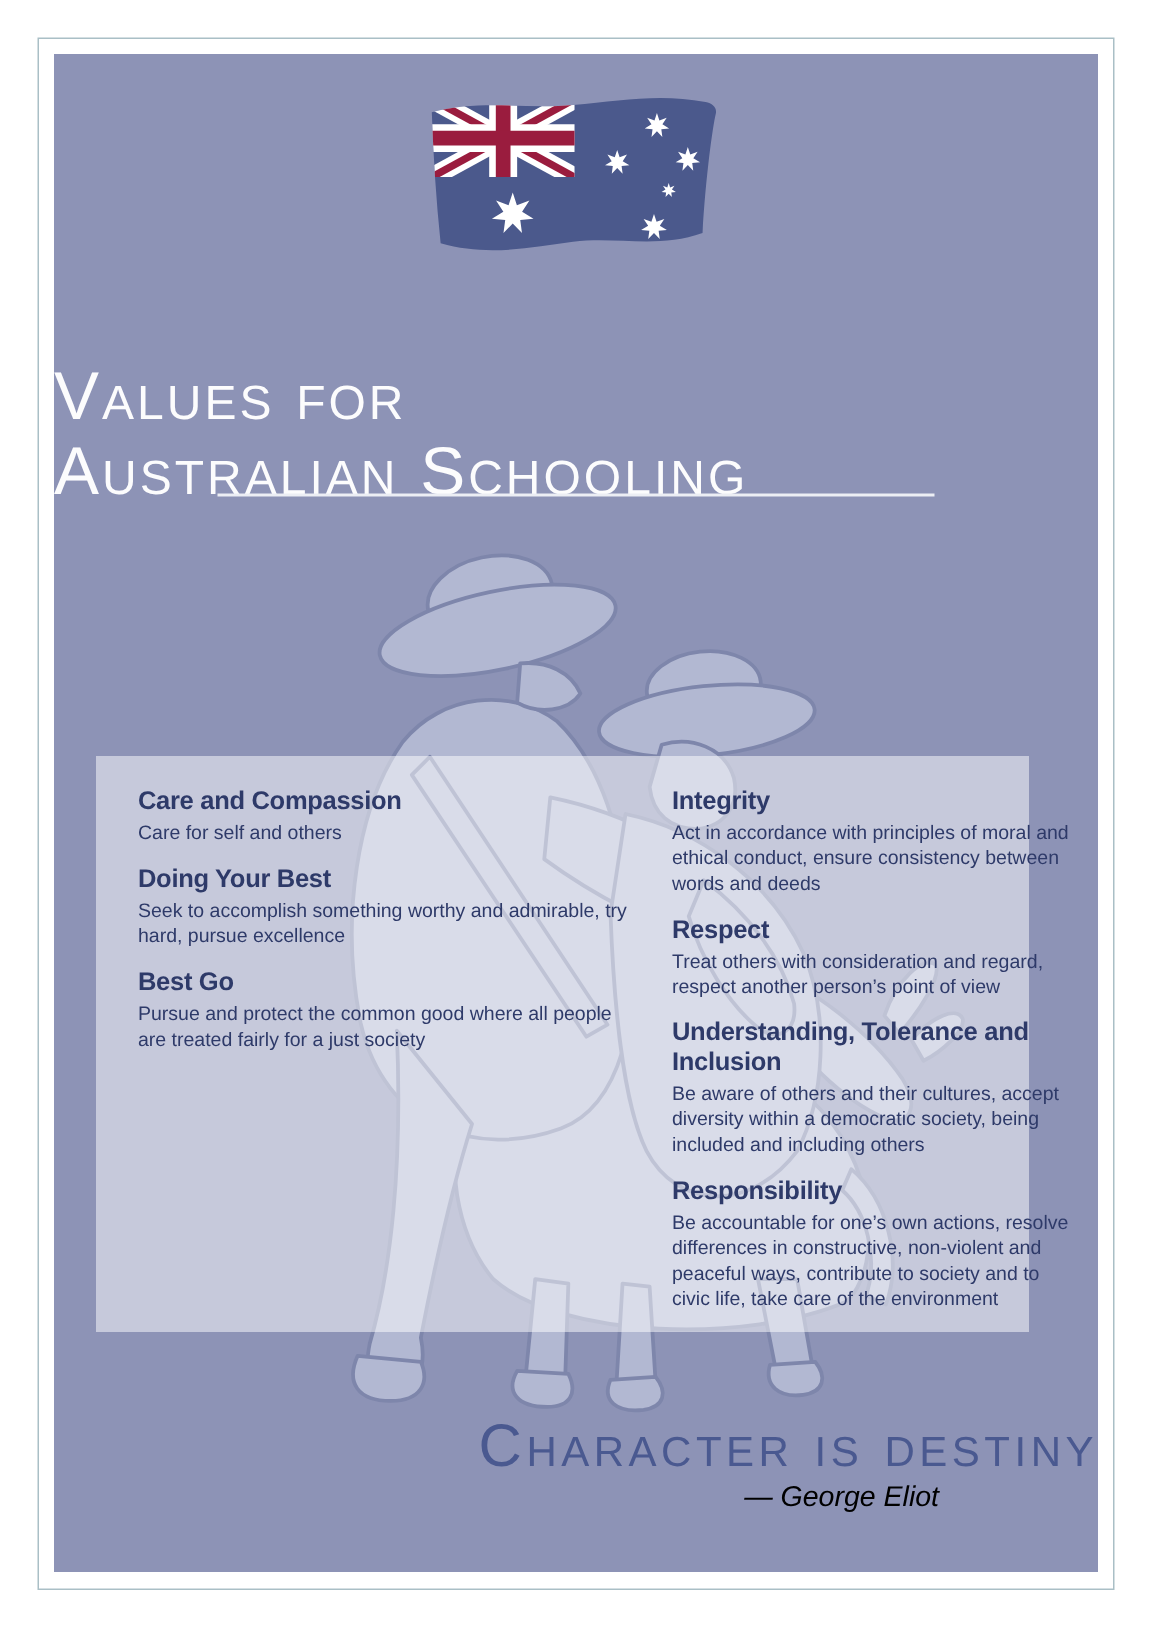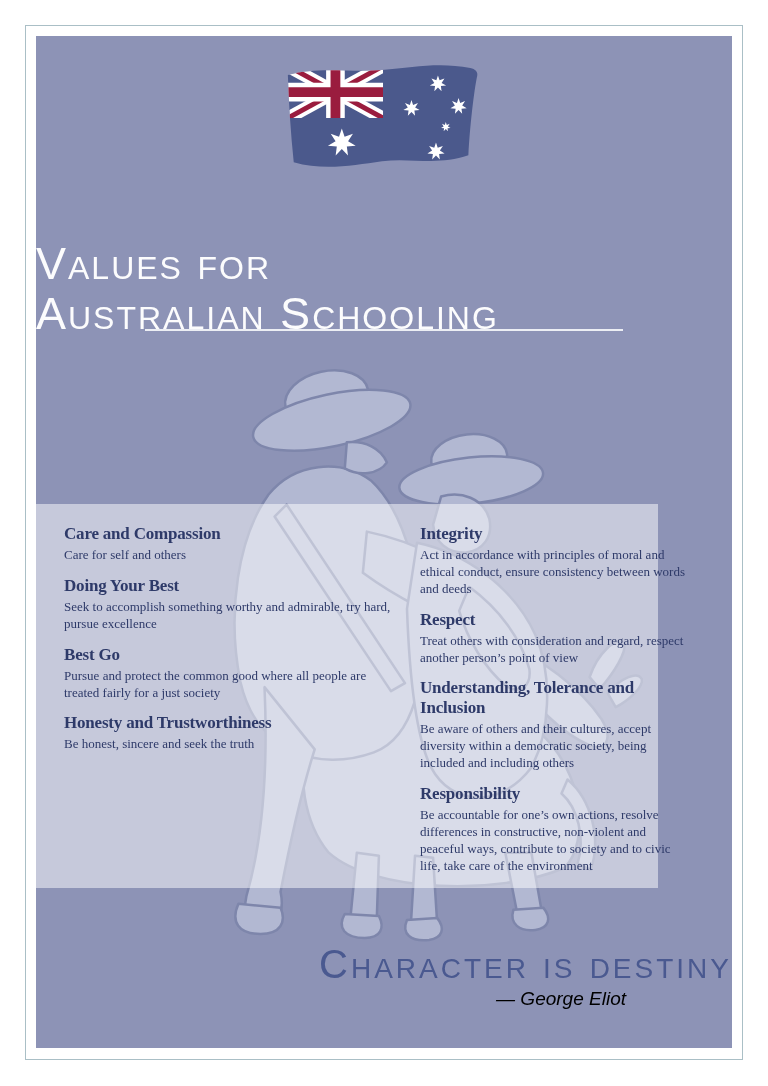--- a/index.html
+++ b/index.html
@@ -20,23 +20,22 @@
     position:absolute;top:176px;left:0;width:100%;text-align:left;
     color:#fcfcfd;font-variant:small-caps;font-size:45px;line-height:1.1;
     font-weight:400;letter-spacing:2px;margin-top:27px;
   }
   .title-rule{
     position:absolute;top:293px;left:50%;transform:translateX(-50%);
     width:478px;height:2px;background:#eceef4;
   }
   .illustration{position:absolute;left:132px;top:310px;width:482px;height:602px;}
   .panel{
-    position:absolute;left:0;top:468px;width:622px;height:384px;
+    position:absolute;left:28px;top:468px;width:622px;height:384px;
     background:rgba(255,255,255,0.5);
-    font-family:Liberation Serif, serif;
   }
   .panel-inner{
     display:grid;grid-template-columns:336px 270px;gap:0 20px;
     padding:20px 12px 14px 28px;
   }
   .val-item{margin-bottom:12px;}
   .val-heading{
     font-weight:bold;font-size:17px;color:#2e3a69;letter-spacing:-0.2px;
   }
   .val-body{
@@ -149,24 +148,20 @@
           <div class="val-body">Care for self and others</div>
         </div>
         <div class="val-item">
           <div class="val-heading">Doing Your Best</div>
           <div class="val-body">Seek to accomplish something worthy and admirable, try hard, pursue excellence</div>
         </div>
         <div class="val-item">
           <div class="val-heading">Best Go</div>
           <div class="val-body">Pursue and protect the common good where all people are treated fairly for a just society</div>
         </div>
-        <div class="val-item">
-          <div class="val-heading">Honesty and Trustworthiness</div>
-          <div class="val-body">Be honest, sincere and seek the truth</div>
-        </div>
       </div>
 
       <div>
         <div class="val-item">
           <div class="val-heading">Integrity</div>
           <div class="val-body">Act in accordance with principles of moral and ethical conduct, ensure consistency between words and deeds</div>
         </div>
         <div class="val-item">
           <div class="val-heading">Respect</div>
           <div class="val-body">Treat others with consideration and regard, respect another person’s point of view</div>

